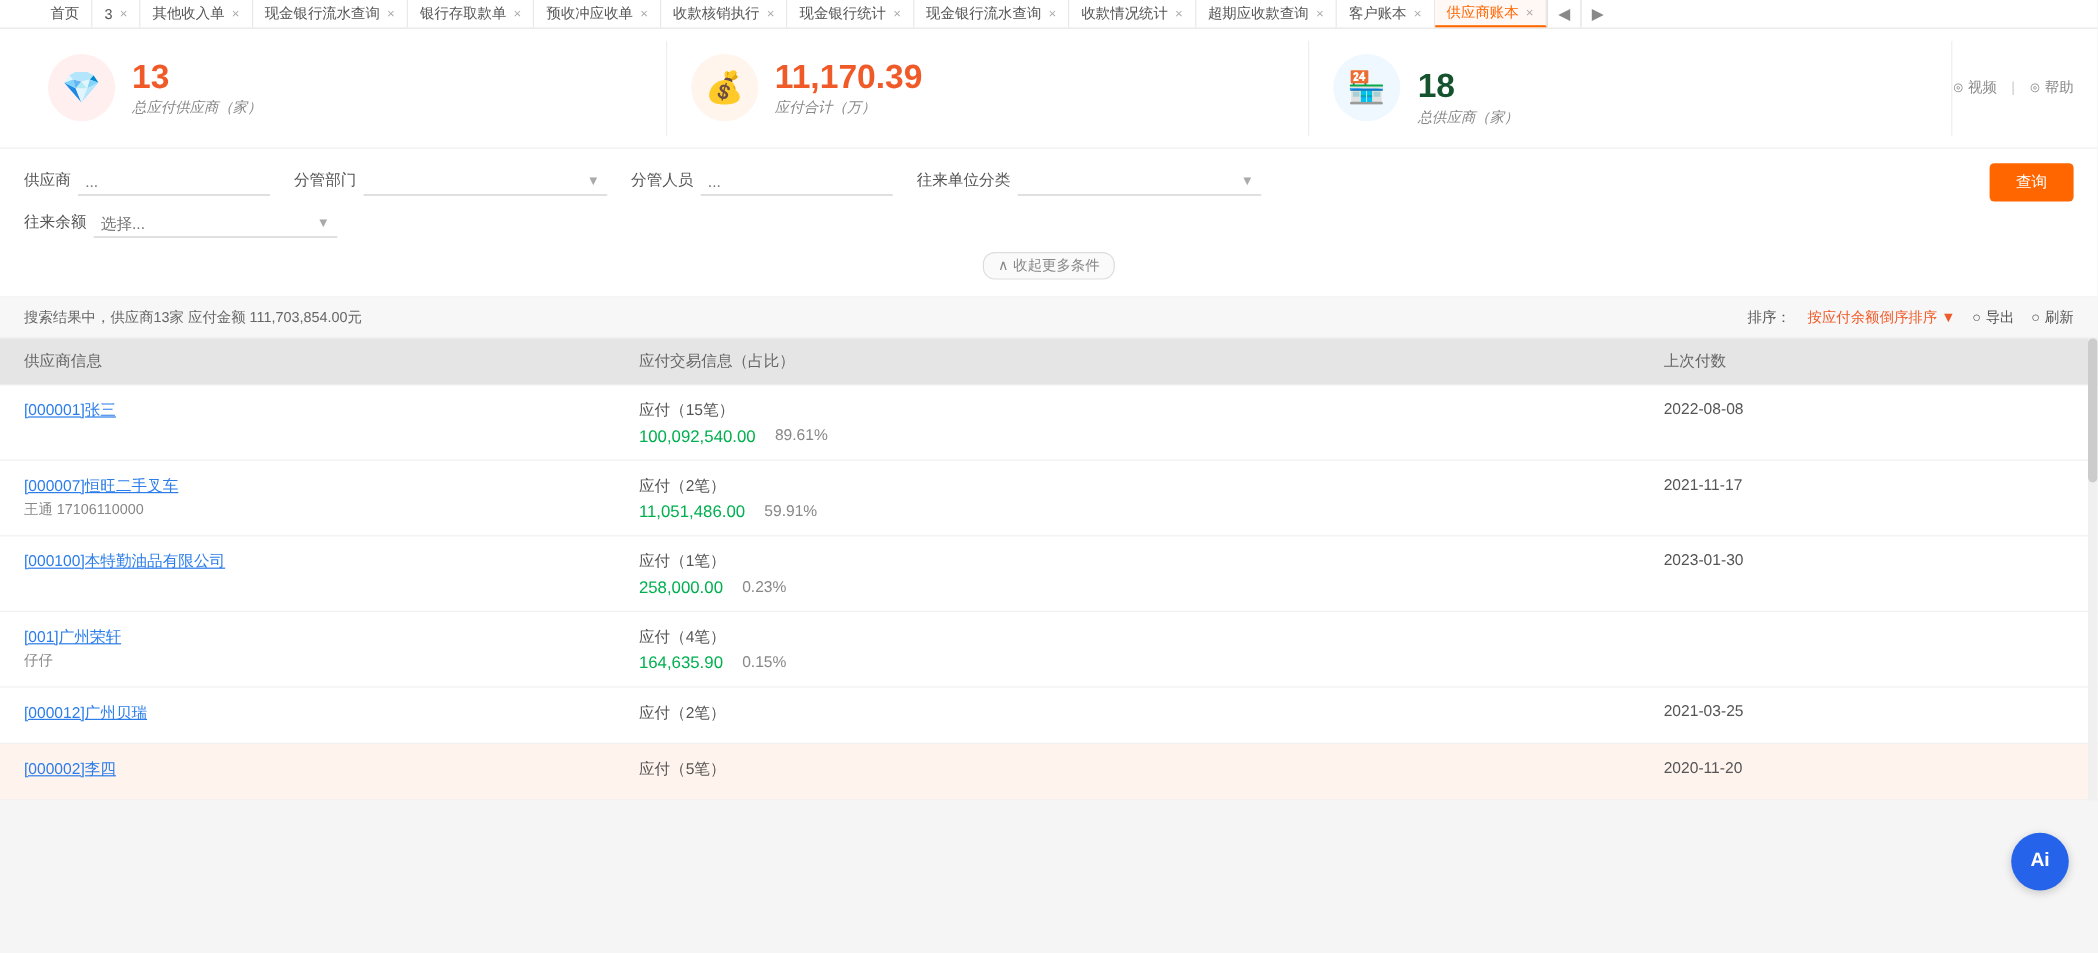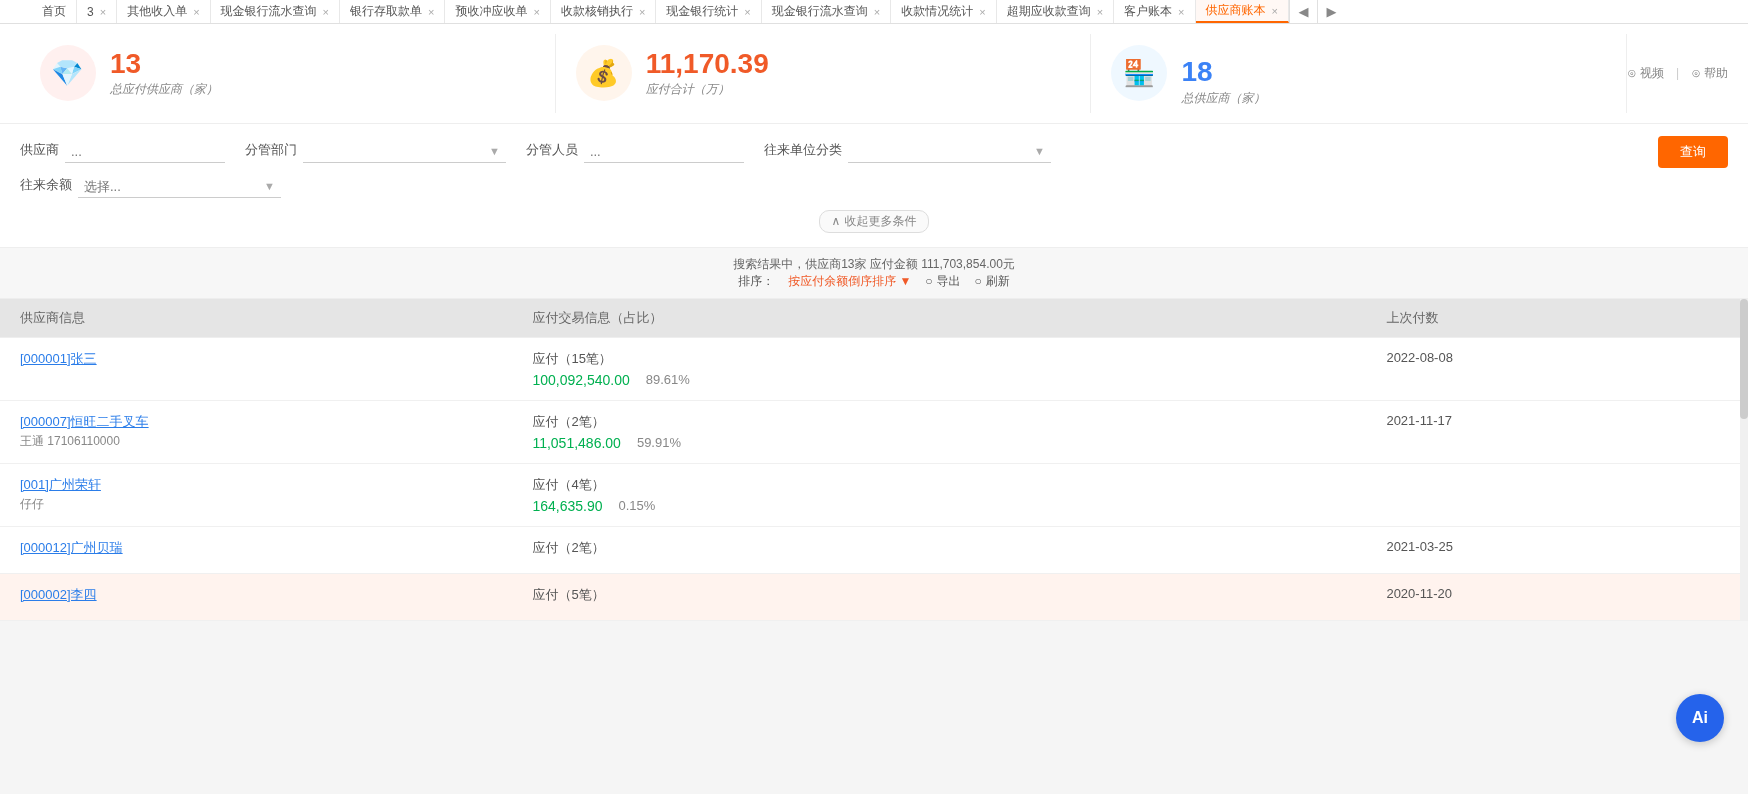--- a/index.html
+++ b/index.html
@@ -144,21 +144,20 @@
     
     .results-bar {
       display: flex;
       align-items: center;
       justify-content: space-between;
       background: #f7f7f7;
       border-bottom: 1px solid #eee;
       padding: 8px 20px;
       font-size: 12px;
       color: #666;
-      flex-direction: column;
     }
     .results-bar .right-actions { display: flex; align-items: center; gap: 14px; }
     .results-bar .sort-label { color: #555; }
     .results-bar .sort-val { color: #f05a28; cursor: pointer; }
     .action-btn {
       display: flex;
       align-items: center;
       gap: 4px;
       cursor: pointer;
       color: #555;
@@ -293,21 +292,21 @@
   <div class="summary-card">
     <div class="summary-icon orange">💰</div>
     <div class="summary-info">
       <span class="summary-number">11,170.39</span>
       <span class="summary-label">应付合计（万）</span>
     </div>
   </div>
   <div class="summary-card">
     <div class="summary-icon blue">🏪</div>
     <div class="summary-info">
-      <span class="summary-number" style="color:#3b82f6;font-weight:bold;font-size:28px;margin-top:17px;">18</span>
+      <span class="summary-number" style="color:#14532d;font-weight:bold;font-size:28px;margin-top:17px;">18</span>
       <span class="summary-label">总供应商（家）</span>
     </div>
   </div>
   <div class="summary-actions">
     <span>
       <span>⊙</span>
       <span>视频</span>
     </span>
     <span style="color:#ccc;">|</span>
     <span>
@@ -414,20 +413,36 @@
           <span class="payable-amount">11,051,486.00</span>
           <span class="payable-pct">59.91%</span>
         </div>
       </div>
       <div class="col-lastpay">
         <span class="lastpay-date">2021-11-17</span>
       </div>
     </div>
       <div class="table-row">
       <div class="col-supplier">
+        <div class="supplier-name">[000100]本特勤油品有限公司</div>
+
+      </div>
+      <div class="col-payable">
+        <div class="payable-count">应付（1笔）</div>
+        <div class="payable-row">
+          <span class="payable-amount">258,000.00</span>
+          <span class="payable-pct">0.23%</span>
+        </div>
+      </div>
+      <div class="col-lastpay">
+        <span class="lastpay-date">2023-01-30</span>
+      </div>
+    </div>
+      <div class="table-row">
+      <div class="col-supplier">
         <div class="supplier-name">[001]广州荣轩</div>
         <div class="supplier-sub">仔仔</div>
       </div>
       <div class="col-payable">
         <div class="payable-count">应付（4笔）</div>
         <div class="payable-row">
           <span class="payable-amount">164,635.90</span>
           <span class="payable-pct">0.15%</span>
         </div>
       </div>

